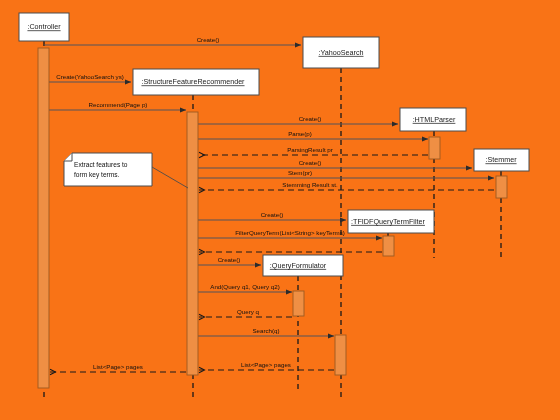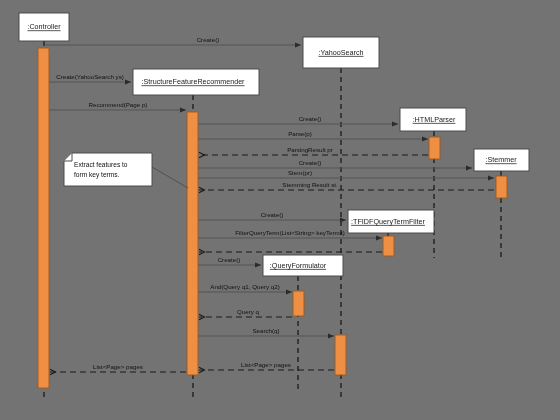--- a/index.html
+++ b/index.html
@@ -10,21 +10,21 @@
   body {
     width: 560px;
     height: 420px;
     font-family: "Liberation Sans", sans-serif;
     overflow: hidden;
   }
   #diagram-root {
     position: relative;
     width: 560px;
     height: 420px;
-    background: #737373;
+    background: #f97316;
     text-align: center;
   }
   svg#seq-svg {
     display: block;
     width: 560px;
     height: 420px;
   }
   .lifeline-box rect {
     fill: #ffffff;
     stroke: #4c4c4c;

